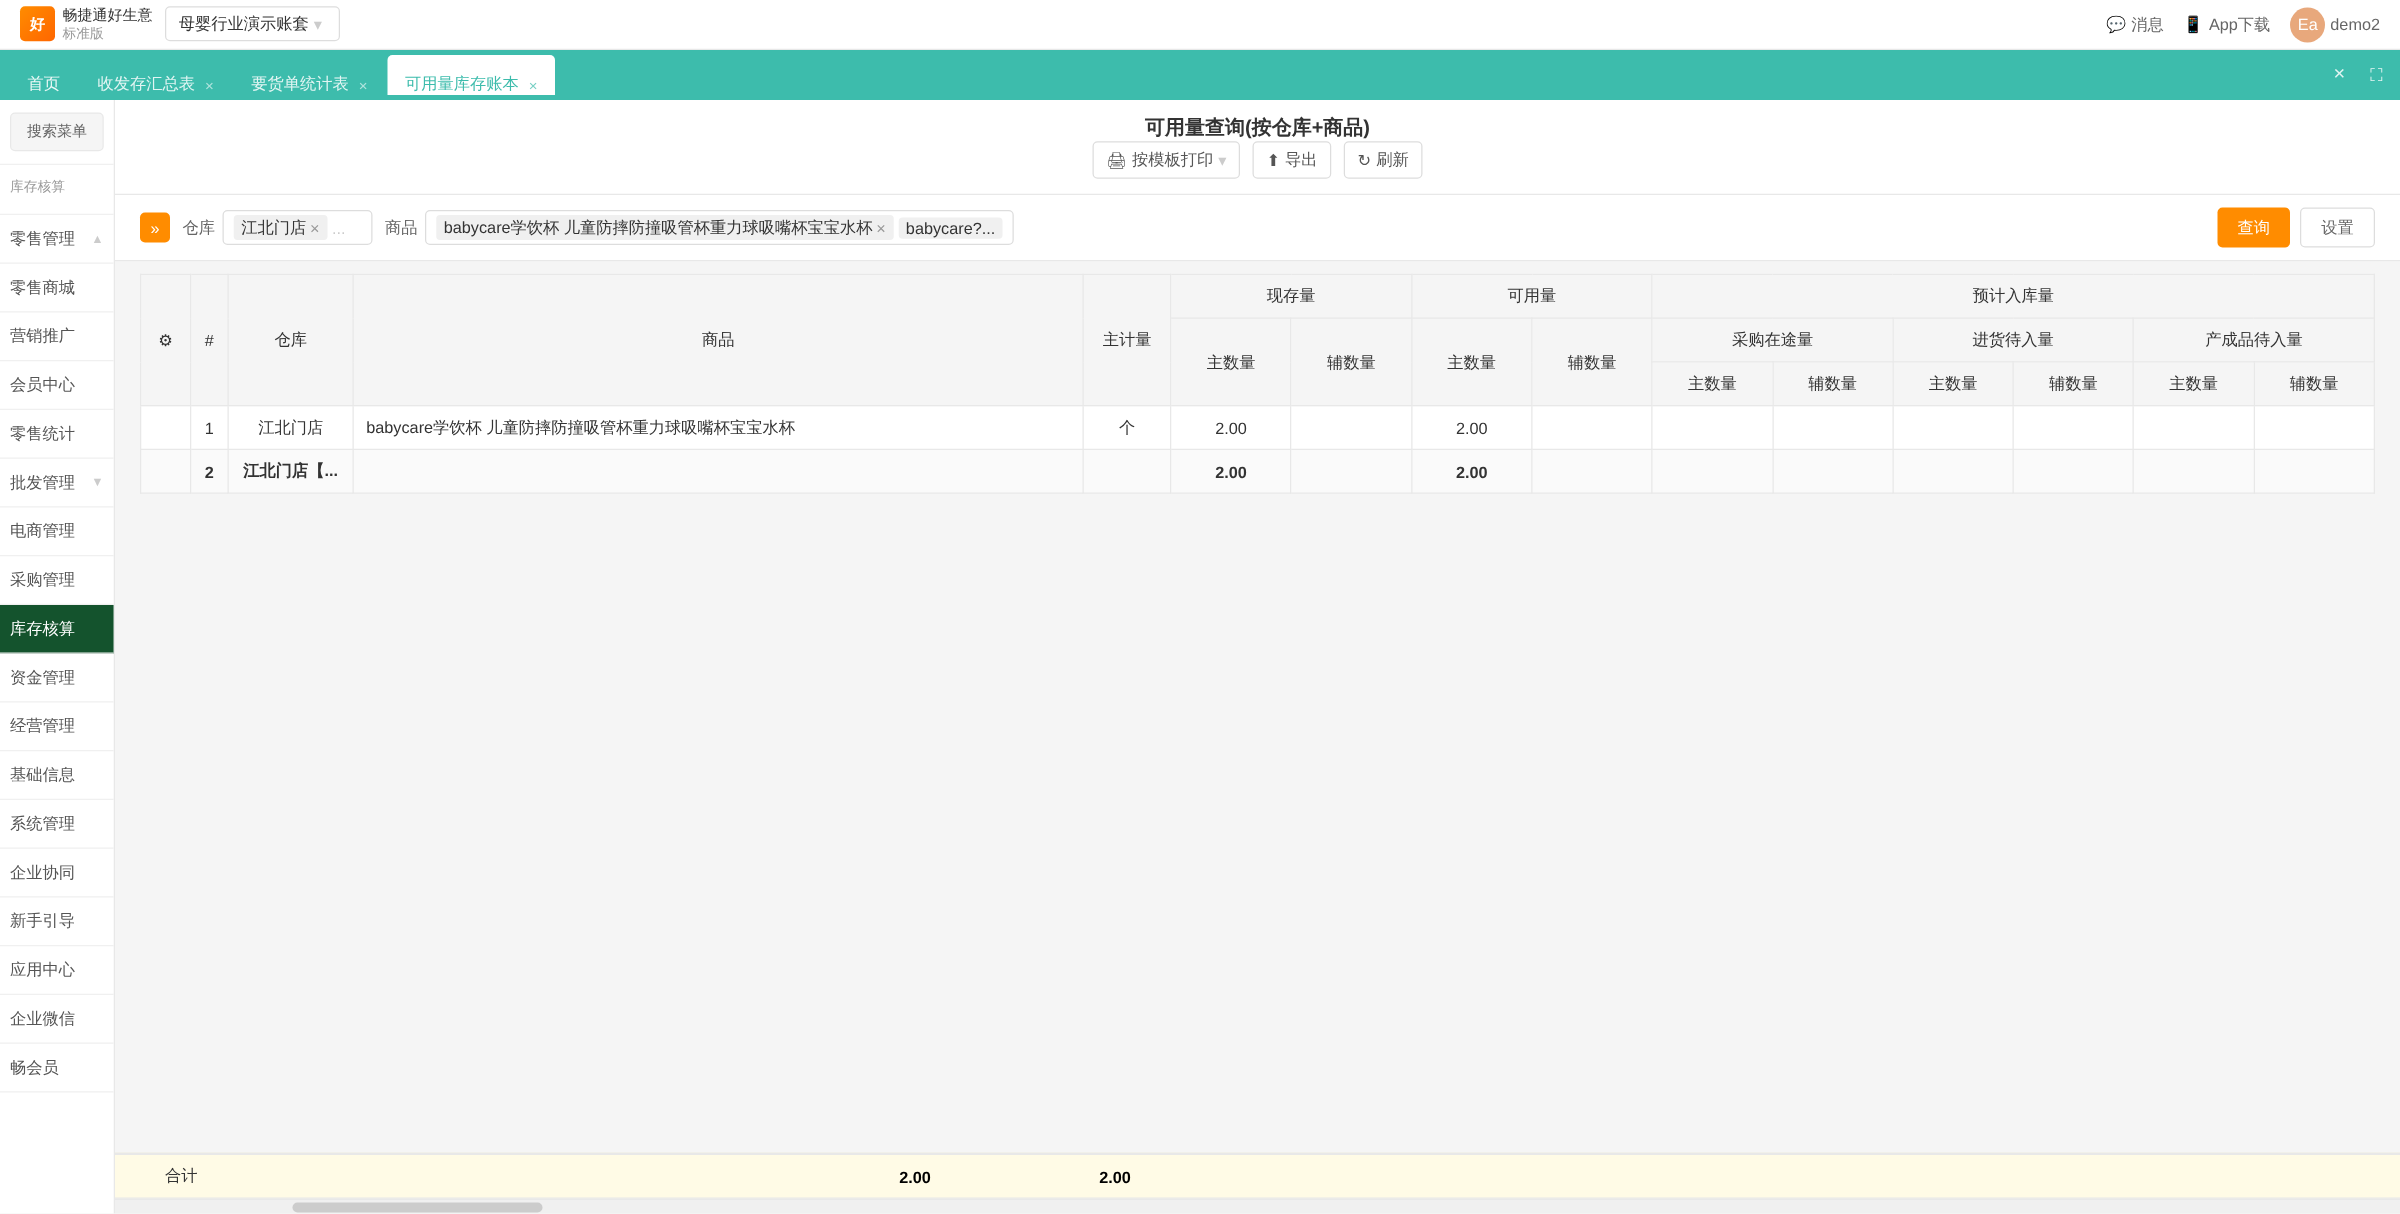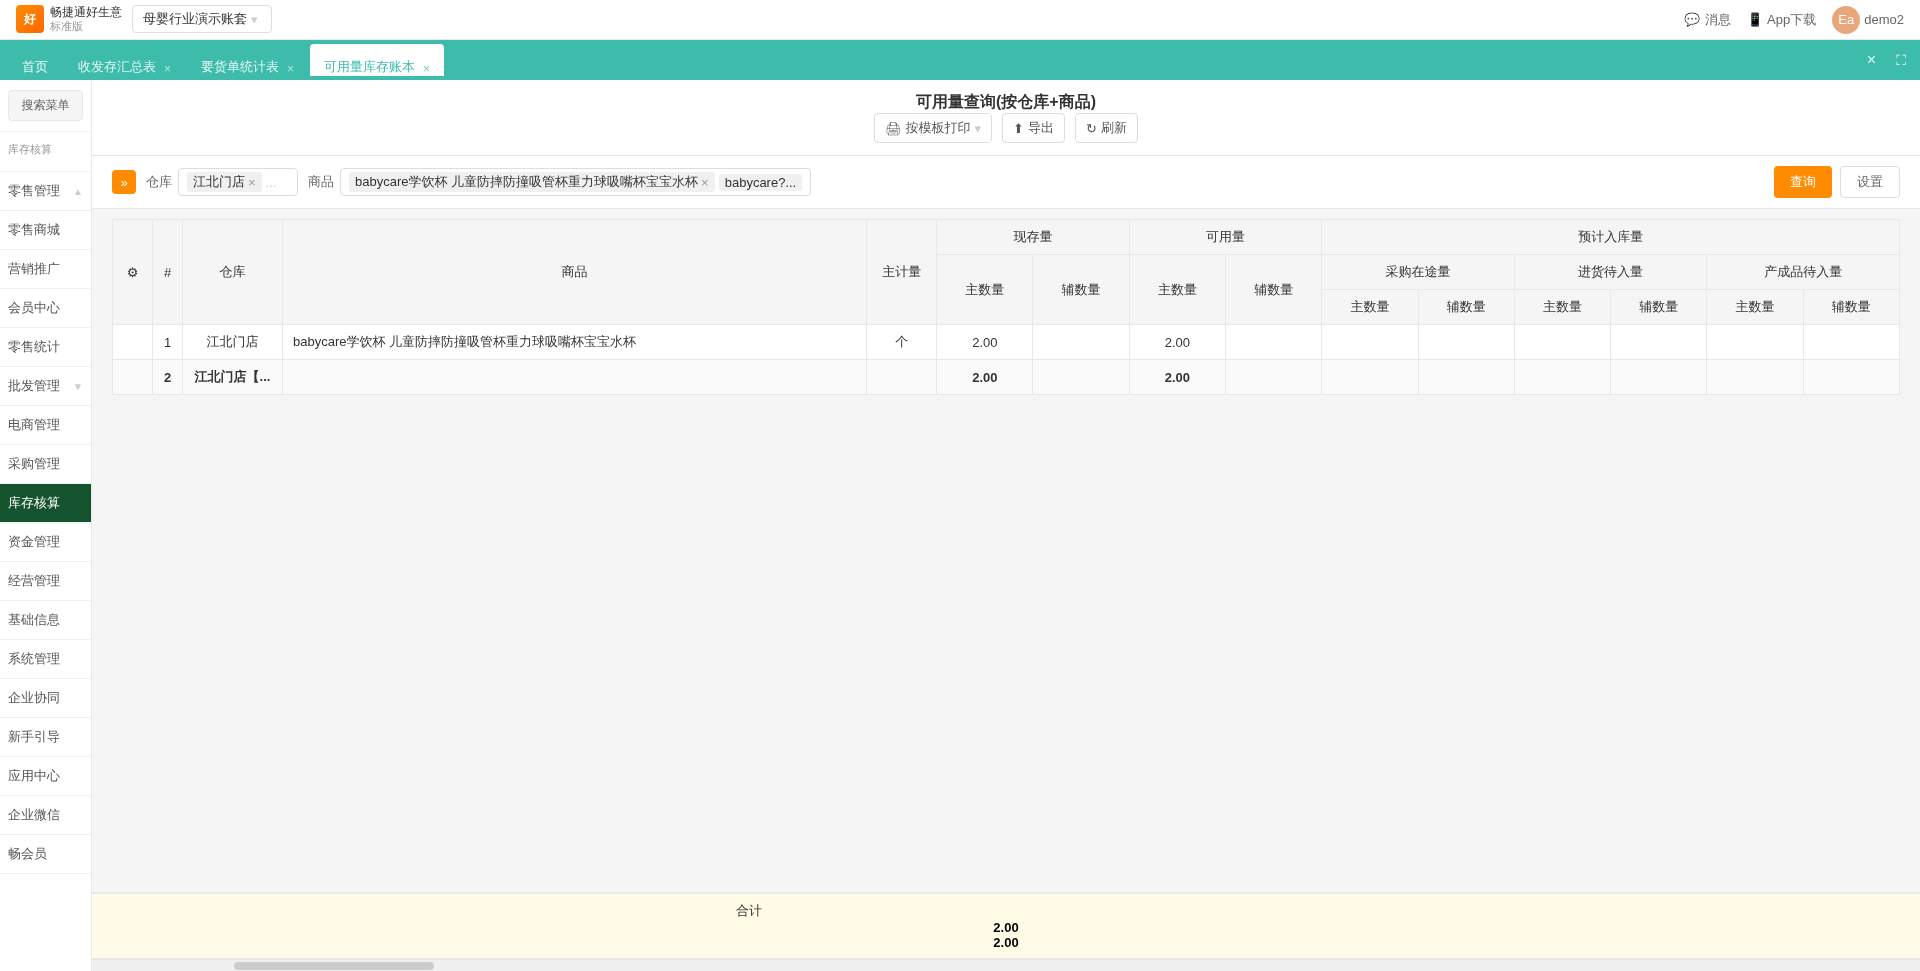--- a/index.html
+++ b/index.html
@@ -480,21 +480,21 @@
             <td></td>
             <td></td>
             <td></td>
             <td></td>
             <td></td>
           </tr>
         </tbody>
       </table>
     </div>
 
-    <div class="table-footer" style="background:#fffbe6; border-top:2px solid #e8e8e8; padding:8px 20px; display:flex; align-items:center; gap:0; flex-shrink:0;flex-direction:column;">
+    <div class="table-footer" style="background:#fffbe6; border-top:2px solid #e8e8e8; padding:8px 20px; display:flex; align-items:center; gap:0; flex-shrink:0;">
       <span style="min-width:580px; color:#333; font-weight:500; padding-left:20px;">合计</span>
       <span style="min-width:80px; text-align:center; font-weight:600;">2.00</span>
       <span style="min-width:80px; text-align:center;"></span>
       <span style="min-width:80px; text-align:center; font-weight:600;">2.00</span>
       <span style="min-width:80px; text-align:center;"></span>
       <span style="min-width:80px; text-align:center;"></span>
       <span style="min-width:80px; text-align:center;"></span>
       <span style="min-width:80px; text-align:center;"></span>
       <span style="min-width:80px; text-align:center;"></span>
       <span style="min-width:80px; text-align:center;"></span>

